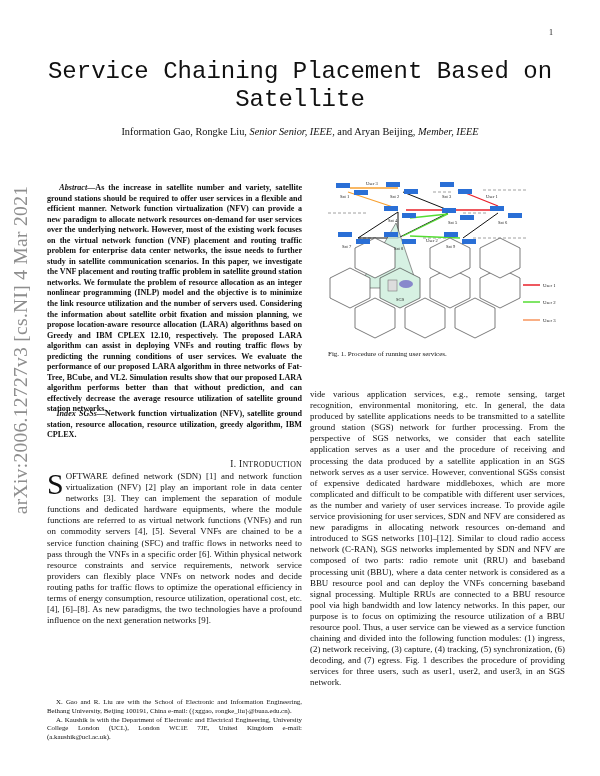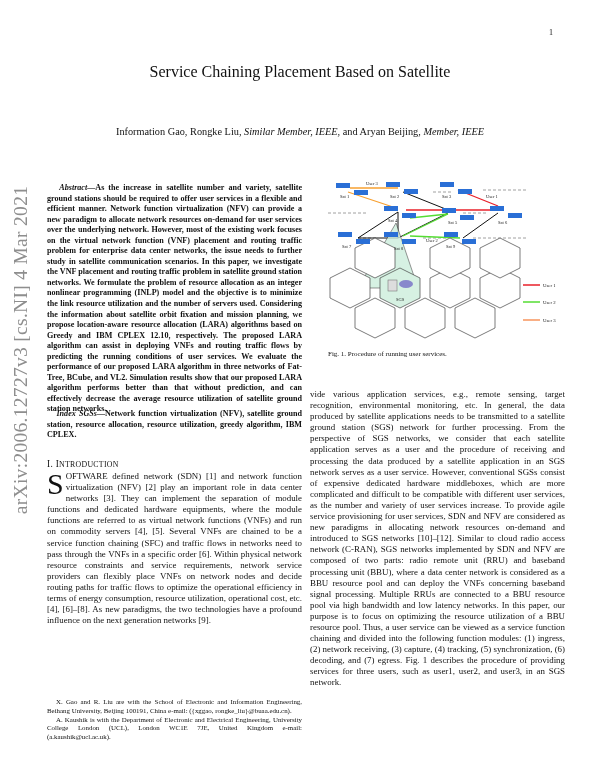--- a/index.html
+++ b/index.html
@@ -3,31 +3,31 @@
 <meta charset="utf-8">
 <style>
   html, body { margin:0; padding:0; background:#ffffff; }
   body { width:600px; height:776px; position:relative; overflow:hidden;
          font-family:"Liberation Serif", "DejaVu Serif", serif; color:#111; }
   .page-num { position:absolute; top:28px; left:549px; font-size:8px; }
   .arxiv { position:absolute; left:6px; top:150px; width:30px; height:400px; }
   .arxiv span { position:absolute; left:50%; top:50%; transform:translate(-50%,-50%) rotate(-90deg);
                 white-space:nowrap; font-size:19.5px; color:#8e8e8e; letter-spacing:0.3px; }
   .title { position:absolute; top:58px; left:40px; width:520px; text-align:center;
-           font-size:16px; line-height:28px; }
+           font-size:24px; line-height:28px;font-family:Liberation Mono, monospace; }
   .authors { position:absolute; top:126px; left:40px; width:520px; text-align:center; font-size:10.3px; }
   .authors i { font-style:italic; }
   .col { position:absolute; text-align:justify; font-size:8.9px; line-height:11.1px; }
   .left { left:47px; width:255px; }
   .right { left:310px; width:255px; }
   .abstract { top:183px; font-weight:bold; font-size:8.1px; line-height:10.55px; }
   .abstract .lab { font-style:italic; }
   .indexterms { top:409px; font-weight:bold; font-size:8.1px; line-height:10.55px; }
   .indexterms .lab { font-style:italic; }
-  .sechead { position:absolute; top:459px; left:47px; width:255px; text-align:left; font-size:9.3px; letter-spacing:0.3px; }
+  .sechead { position:absolute; top:459px; left:47px; width:255px; text-align:right; font-size:9.3px; letter-spacing:0.3px; }
   .sechead .sc { font-size:7.8px; }
   .intro { top:471px; }
   .dropcap { float:left; font-size:30px; line-height:22px; margin:2px 2px 0 0; }
   .intro p { margin:0; text-indent:0; }
   .intro p.ind { text-indent:9px; }
   .footnotes { top:698px; font-size:6.9px; line-height:8.8px; }
   .footnotes p { margin:0; text-indent:9px; }
   .right-text { top:389px; }
   .figure { position:absolute; left:318px; top:168px; width:260px; height:188px; }
   .caption { position:absolute; left:328px; top:350px; font-size:7px; }
@@ -38,21 +38,21 @@
 <div class="page-num">1</div>
 
 <div class="arxiv">
     <span>arXiv:2006.12727v3  [cs.NI]  4 Mar 2021</span>
   </div>
 
 <div class="title">
   <div>Service Chaining Placement Based on Satellite</div>
 </div>
 
-<div class="authors"><span>Information Gao, Rongke Liu, </span><i>Similar Member, IEEE,</i><span> and Aryan Beijing, </span><i>Member, IEEE</i></div>
+<div class="authors"><span>Information Gao, Rongke Liu, </span><i>Senior Senior, IEEE,</i><span> and Aryan Beijing, </span><i>Member, IEEE</i></div>
 
 <div class="col left abstract">&nbsp;&nbsp;&nbsp;<span class="lab">Abstract</span><span>—As the increase in satellite number and variety, satellite ground stations should be required to offer user services in a flexible and efficient manner. Network function virtualization (NFV) can provide a new paradigm to allocate network resources on-demand for user services over the underlying network. However, most of the existing work focuses on the virtual network function (VNF) placement and routing traffic problem for enterprise data center networks, the issue needs to further study in satellite communication scenarios. In this paper, we investigate the VNF placement and routing traffic problem in satellite ground station networks. We formulate the problem of resource allocation as an integer nonlinear programming (INLP) model and the objective is to minimize the link resource utilization and the number of servers used. Considering the information about satellite orbit fixation and mission planning, we propose location-aware resource allocation (LARA) algorithms based on Greedy and IBM CPLEX 12.10, respectively. The proposed LARA algorithm can assist in deploying VNFs and routing traffic flows by predicting the running conditions of user services. We evaluate the performance of our proposed LARA algorithm in three networks of Fat-Tree, BCube, and VL2. Simulation results show that our proposed LARA algorithm performs better than that without prediction, and can effectively decrease the average resource utilization of satellite ground station networks.</span></div>
 
 <div class="col left indexterms">&nbsp;&nbsp;&nbsp;<span class="lab">Index SGSs</span><span>—Network function virtualization (NFV), satellite ground station, resource allocation, resource utilization, greedy algorithm, IBM CPLEX.</span></div>
 
 <div class="sechead"><span>I. </span><span>I</span><span class="sc">NTRODUCTION</span></div>
 
 <div class="col left intro">
   <p><span class="dropcap">S</span><span>OFTWARE defined network (SDN) [1] and network function virtualization (NFV) [2] play an important role in data center networks [3]. They can implement the separation of module functions and dedicated hardware equipments, where the module functions are referred to as virtual network functions (VNFs) and run on commodity servers [4], [5]. Several VNFs are chained to be a service function chaining (SFC) and traffic flows in networks need to pass through the VNFs in a specific order [6]. Within physical network resource constraints and service requirements, network service providers can flexibly place VNFs on network nodes and decide routing paths for traffic flows to optimize the operational efficiency in terms of energy consumption, resource utilization, operational cost, etc. [4], [6]–[8]. As new paradigms, the two technologies have a profound influence on the next generation networks [9].</span></p>
 </div>

